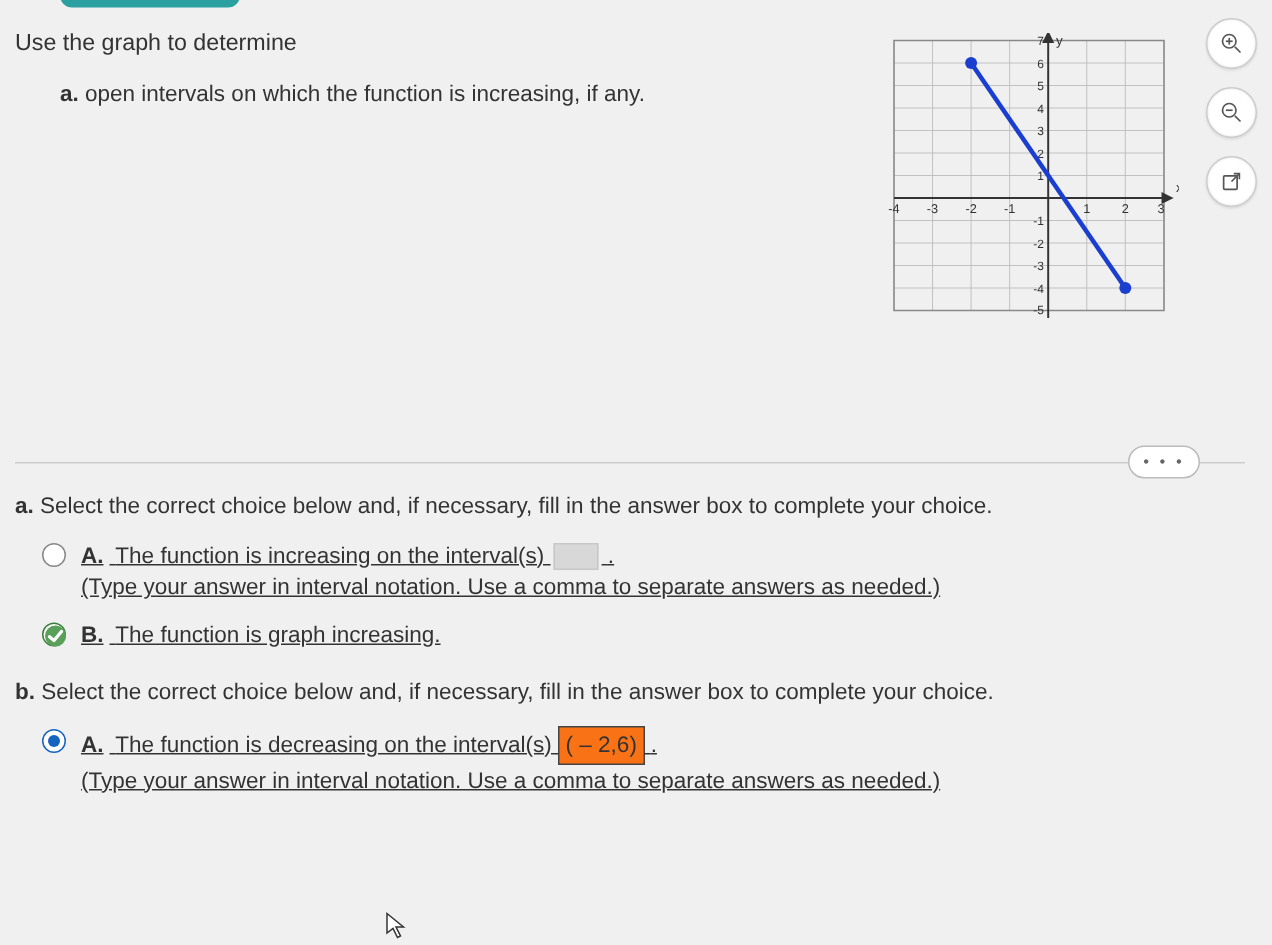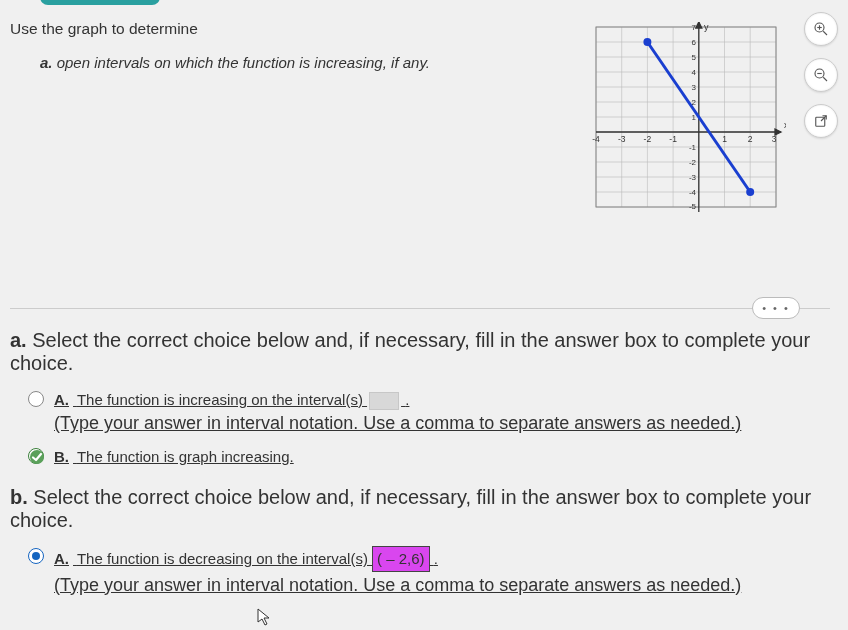--- a/index.html
+++ b/index.html
@@ -56,21 +56,21 @@
     }
     .ellipsis-pill {
       position:absolute; right:30px; top:-12px;
       width:48px; height:22px; border-radius:12px;
       background:#fff; border:1px solid #bbb;
       display:flex; align-items:center; justify-content:center;
       font-size:11px; letter-spacing:2px; color:#666;
       cursor:pointer;
     }
     .part { margin: 0 0 18px 0; }
-    .part-prompt { margin-bottom: 14px; font-size: 20px;}
+    .part-prompt { margin-bottom: 14px; font-size: 15px;}
     .choices { margin-left: 18px; text-decoration: underline; }
     .choice { display:flex; align-items:flex-start; gap:10px; margin-bottom: 10px; }
     .radio {
       width:16px; height:16px; border-radius:50%;
       border:1.5px solid #888; background:#fff;
       flex-shrink:0; margin-top:2px; position:relative;
     }
     .radio.selected { border-color:#1565c0; }
     .radio.selected::after {
       content:''; position:absolute; inset:3px; border-radius:50%;
@@ -87,38 +87,38 @@
     }
     .choice-body { flex:1; font-size:15px; line-height:1.45;}
     .choice-label { font-weight:bold; margin-right:4px;}
     .answer-box {
       display:inline-block; width:30px; height:18px;
       background:#d8d8d8; border:1px solid #c7c7c7;
       vertical-align:middle; margin: 0 2px;
     }
     .answer-filled {
       display:inline-block; padding: 1px 4px;
-      border:1px solid #444; background:#d946ef;
+      border:1px solid #444; background:#f97316;
       vertical-align: baseline;
     }
-    .hint { font-size:18px;}
+    .hint { font-size:15px;}
     .spacer-top { height: 200px; }
     .cursor {
       position:absolute; left:256px; bottom:3px; width:16px; height:20px;
       pointer-events:none;
     }
   </style>
 </head>
 <body>
 
 <div class="top-edge"></div>
 
 <div class="content">
   <div class="question-header">Use the graph to determine</div>
-  <div style="display:flex;font-style:italic;">
+  <div style="display:flex;">
     <div style="flex:1">
       <div class="subparts">
         <div>
           <span class="bold">a.</span>
           <span>open intervals on which the function is increasing, if any.</span>
         </div>
       </div>
     </div>
     <div style="width:270px"></div>
   </div>

